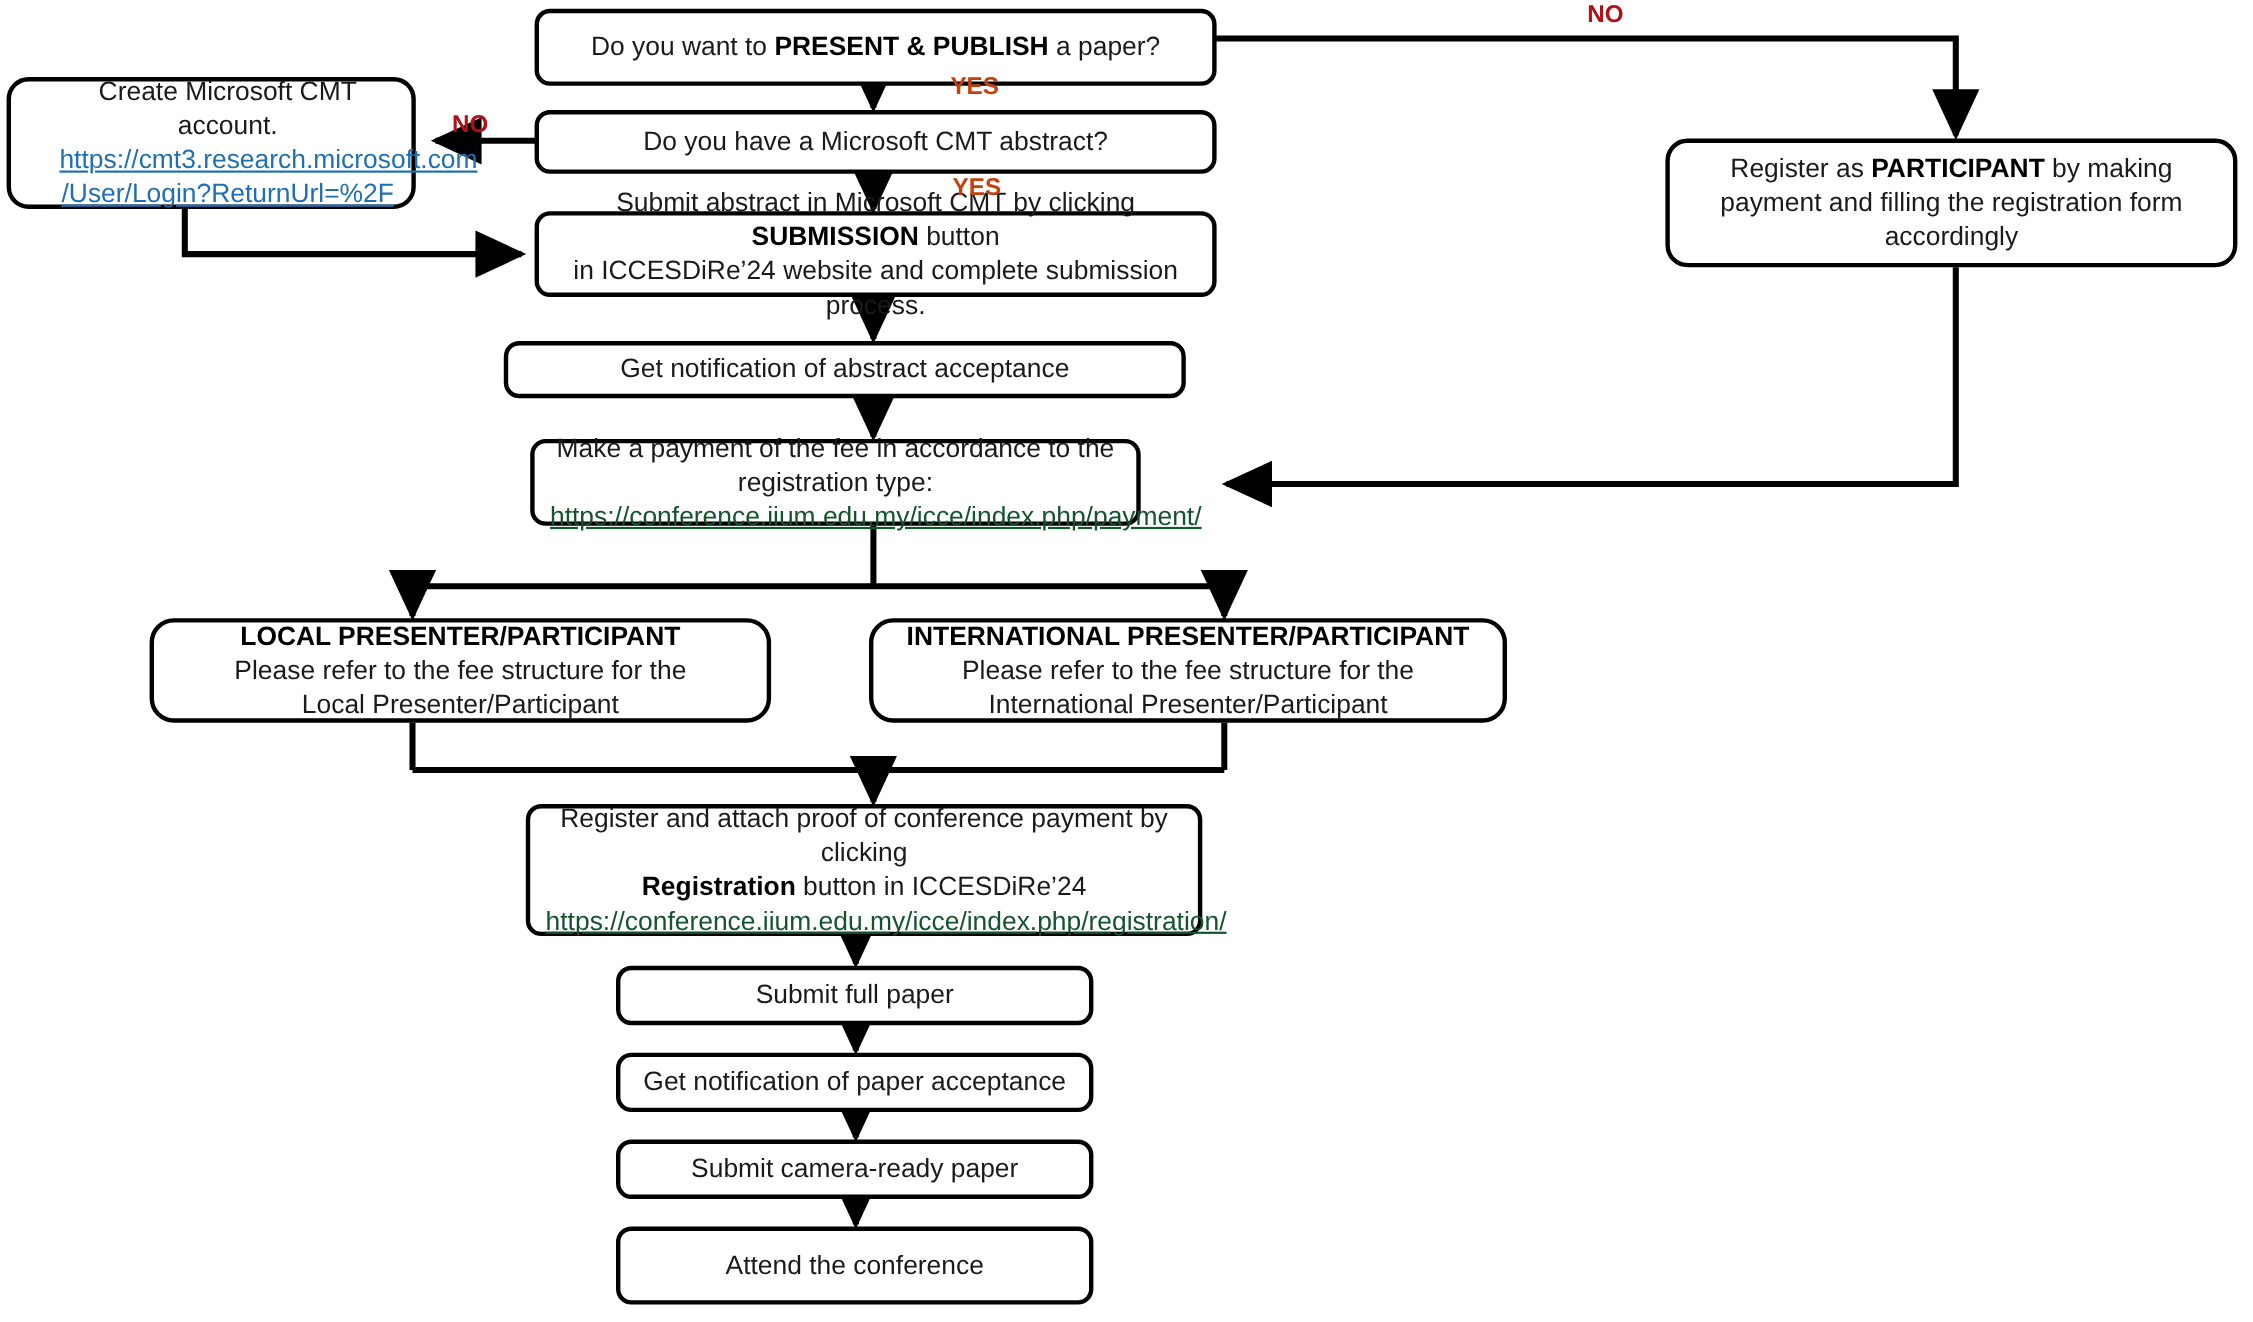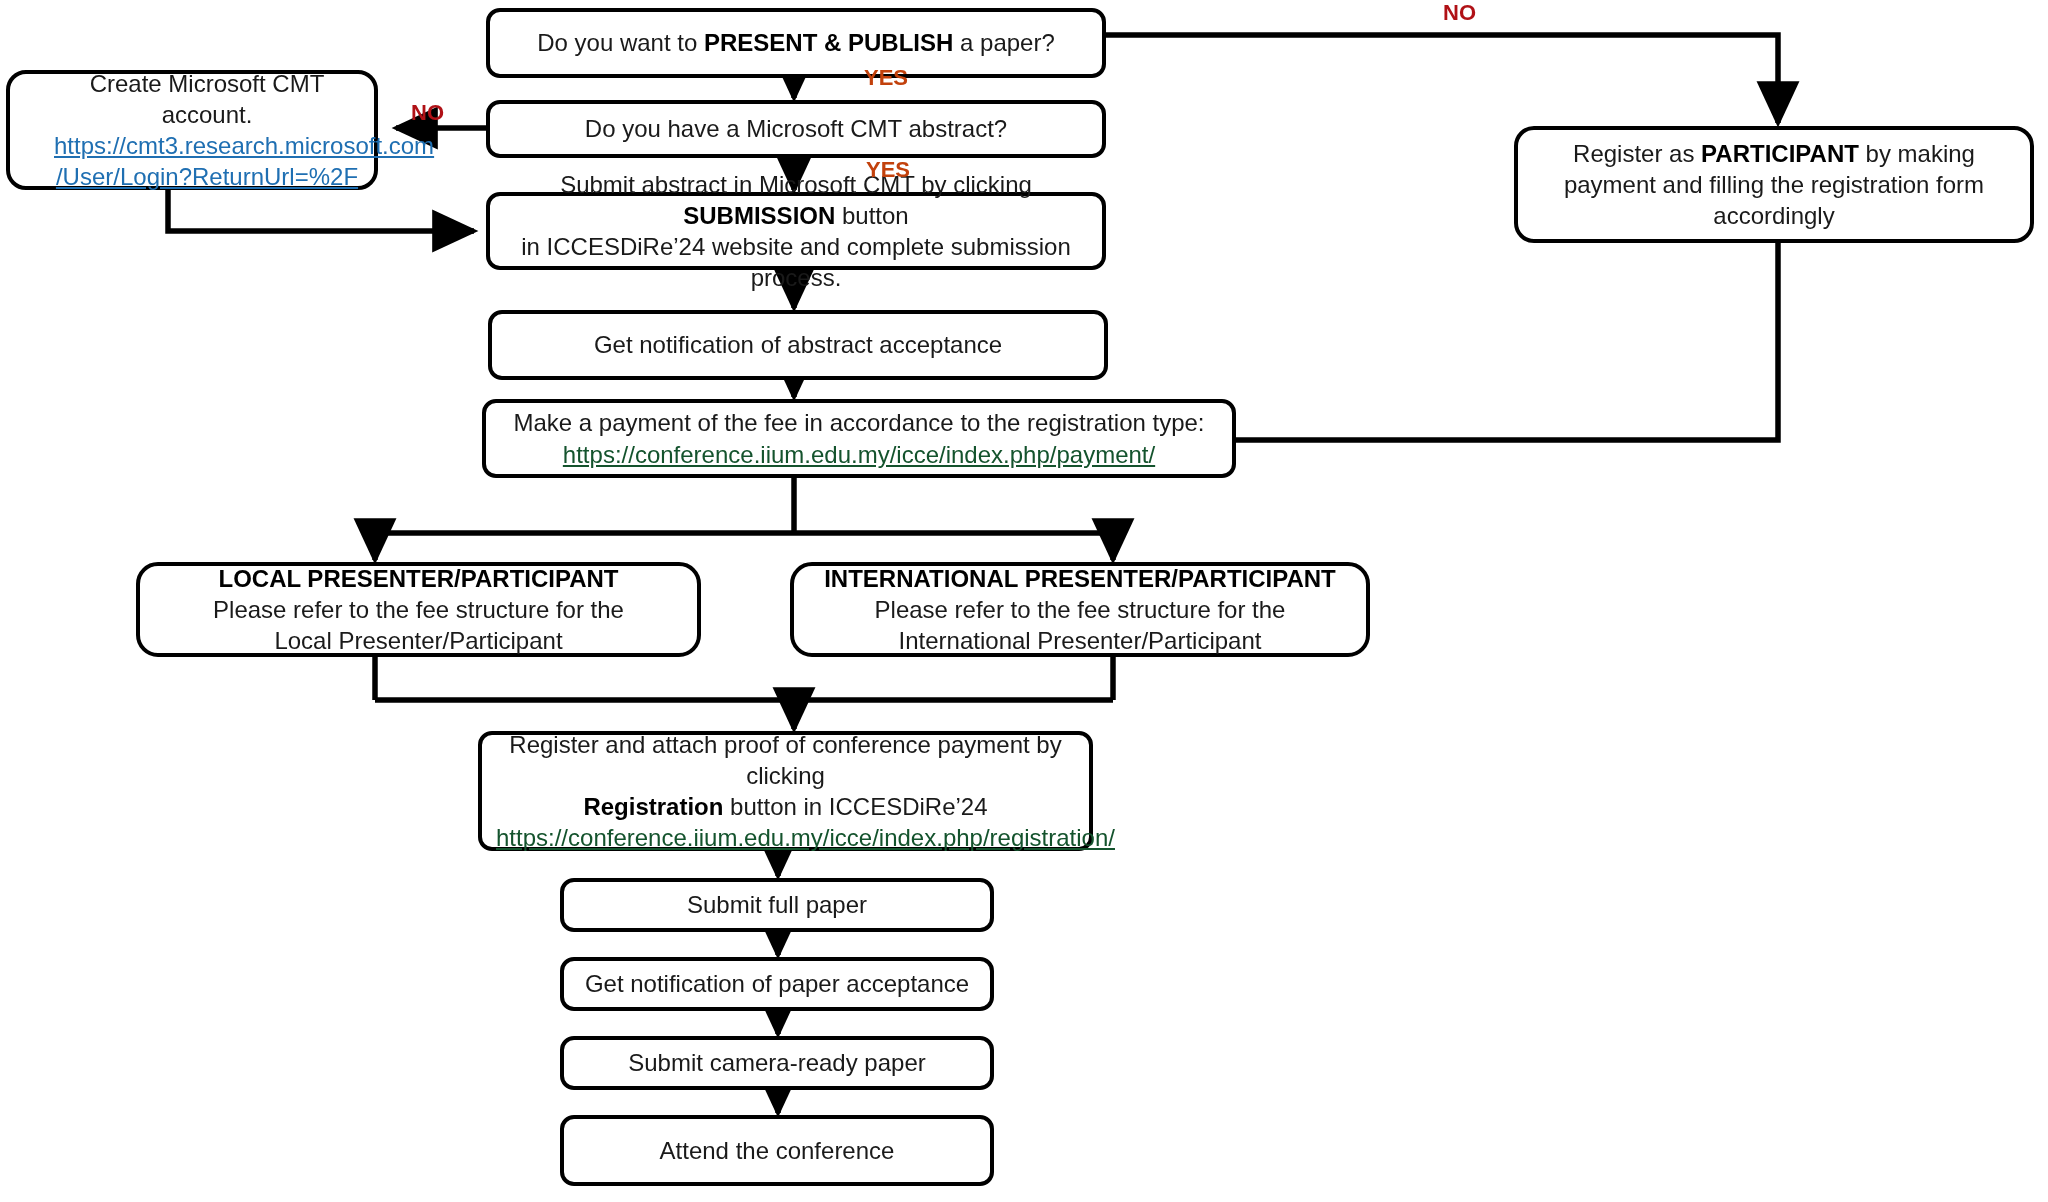--- a/index.html
+++ b/index.html
@@ -127,25 +127,25 @@
     <span class="txt"><span>Register as </span><b>PARTICIPANT</b><span> by making payment and filling the registration form accordingly</span></span>
   </div>
 
   <div class="node" style="left:486px; top:192px; width:620px; height:78px;">
     <span class="txt">
       <span>Submit abstract in Microsoft CMT by clicking </span><b>SUBMISSION</b><span> button</span><br>
       <span>in ICCESDiRe’24 website and complete submission process.</span>
     </span>
   </div>
 
-  <div class="node" style="left:488px; top:310px; width:620px; height:70px;">
+  <div class="node" style="left:458px; top:310px; width:620px; height:52px;">
     <span class="txt">Get notification of abstract acceptance</span>
   </div>
 
-  <div class="node" style="left:482px; top:399px; width:754px; height:79px;">
+  <div class="node" style="left:482px; top:399px; width:555px; height:79px;">
     <span class="txt">
       <span>Make a payment of the fee in accordance to the registration type:</span><br>
       <a class="link-blue" href="#">https://conference.iium.edu.my/icce/index.php/payment/</a>
     </span>
   </div>
 
   <div class="node" style="left:136px; top:562px; width:565px; height:95px; border-radius:22px;">
     <span class="txt">
       <b>LOCAL PRESENTER/PARTICIPANT</b><br>
       <span>Please refer to the fee structure for the</span><br>

